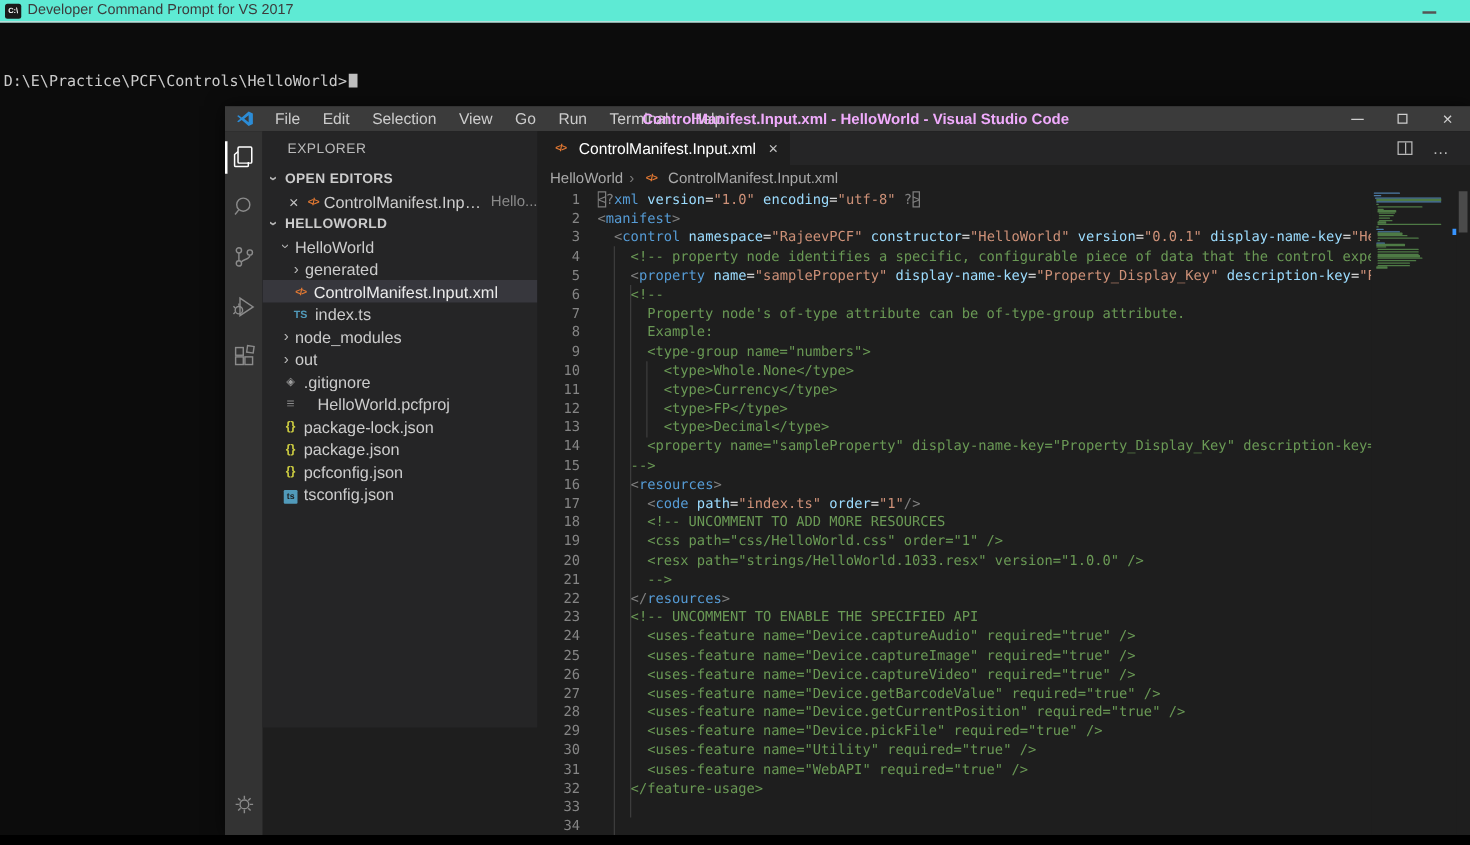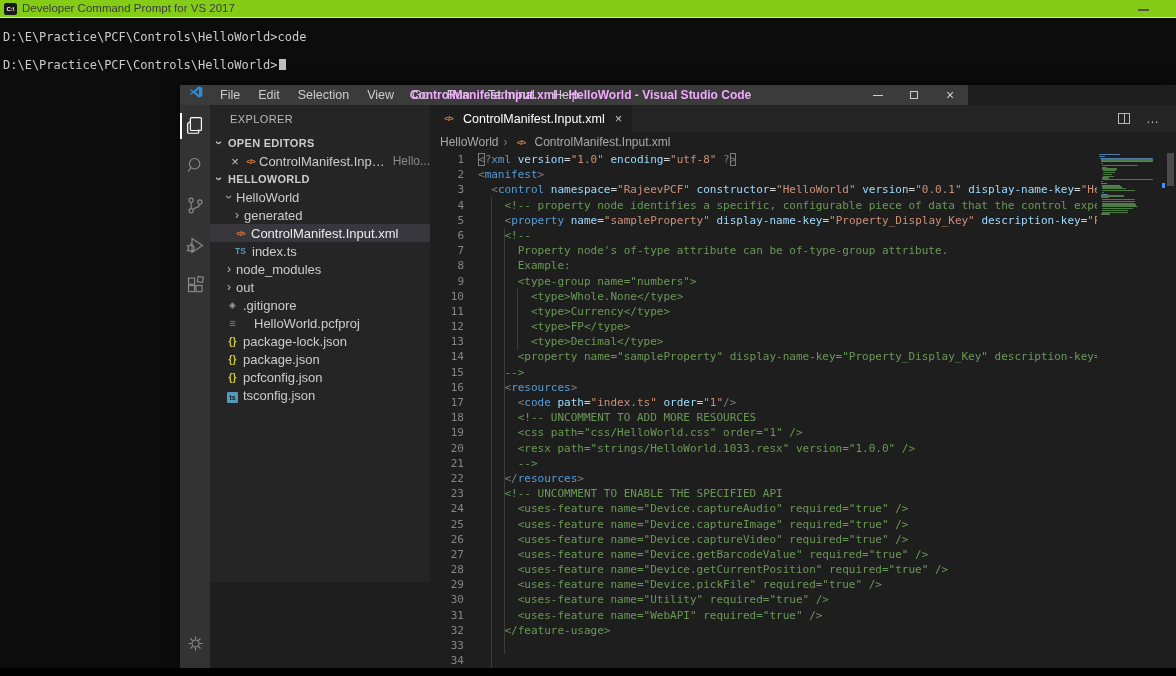--- a/index.html
+++ b/index.html
@@ -2,38 +2,38 @@
 <html><head>
 <meta charset="utf-8">
 <style>
   * { margin:0; padding:0; box-sizing:border-box; }
   html,body { width:1176px; height:676px; overflow:hidden; background:#0c0c0c;
               font-family:"Liberation Sans","DejaVu Sans",sans-serif; }
   .mono { font-family:"DejaVu Sans Mono","Liberation Mono",monospace; }
 
   
   .term-titlebar { position:absolute; left:0; top:0; width:1176px; height:18px;
-                   background:#84cc16; border-bottom:1px solid #d9d9d9; }
+                   background:#5eead4; border-bottom:1px solid #d9d9d9; }
   .term-appicon { position:absolute; left:4px; top:3px; width:13px; height:12px;
                   background:#1a1a1a; border-radius:2px; color:#fff; font-size:6px;
                   line-height:12px; text-align:center; font-weight:bold; }
   .term-title { position:absolute; left:22px; top:2px; font-size:11.5px; color:#3c3c3c; }
   .term-min { position:absolute; left:1138px; top:9px; width:11px; height:1.5px; background:#555; }
   .term-body { position:absolute; left:0; top:19px; width:1176px; height:649px; background:#0c0c0c; }
   .term-line { position:absolute; left:3px; font-size:12px; color:#cccccc; white-space:pre; }
   .term-cursor { display:inline-block; width:7px; height:11px; background:#bfbfbf;
                  vertical-align:-1px; margin-left:1px; }
 
   
   .vscode { position:absolute; left:180px; top:85px; width:996px; height:583px;
             background:#1e1e1e; box-shadow:0 0 14px rgba(0,0,0,.6); }
 
   
-  .vs-titlebar { position:absolute; left:0; top:0; width:788px; height:20px; background:#3b3b3b;
-                 display:flex; align-items:flex-start; }
+  .vs-titlebar { position:absolute; left:0; top:0; width:996px; height:20px; background:#3b3b3b;
+                 display:flex; align-items:center; }
   .vs-logo { width:16px; height:14px; margin:0 7px 0 8px; flex:none; }
   .menu-item { color:#cccccc; font-size:12.5px; padding:0 9px; line-height:20px; cursor:default; }
   .vs-wintitle { position:absolute; left:13px; right:0; text-align:center; font-size:12px;
                  color:#f0abfc; line-height:20px; pointer-events:none;font-weight:bold; }
   .win-controls { position:absolute; right:0; top:0; height:20px; display:flex; }
   .win-btn { width:36px; height:20px; display:flex; align-items:center; justify-content:center; }
   .glyph-min { width:10px; height:1px; background:#cfcfcf; }
   .glyph-max { width:8px; height:8px; border:1px solid #cfcfcf; }
   .glyph-close { color:#cfcfcf; font-size:14px; line-height:20px; }
 
@@ -109,21 +109,20 @@
 </style>
 </head>
 <body>
 
 <div class="term-titlebar">
   <div class="term-appicon">C:\</div>
   <div class="term-title">Developer Command Prompt for VS 2017</div>
   <div class="term-min"></div>
 </div>
 <div class="term-body mono">
-  <div class="term-line" style="top:11px;"><span>D:\E\Practice\PCF\Controls\HelloWorld&gt;code</span></div>
   <div class="term-line" style="top:39px;"><span>D:\E\Practice\PCF\Controls\HelloWorld&gt;</span><span class="term-cursor"></span></div>
 </div>
 
 <div class="vscode">
 
   <div class="vs-titlebar">
     <svg class="vs-logo" viewBox="0 0 24 24">
       <path d="M17 2 L7.5 10.4 L3.2 7.2 L1.2 8.1 L5.6 12 L1.2 15.9 L3.2 16.8 L7.5 13.6 L17 22 L22.8 19.2 L22.8 4.8 Z M17 7.2 L17 16.8 L11 12 Z" fill="#2c8cd6"></path>
     </svg>
     <div id="menu-bar" style="display: flex;">

